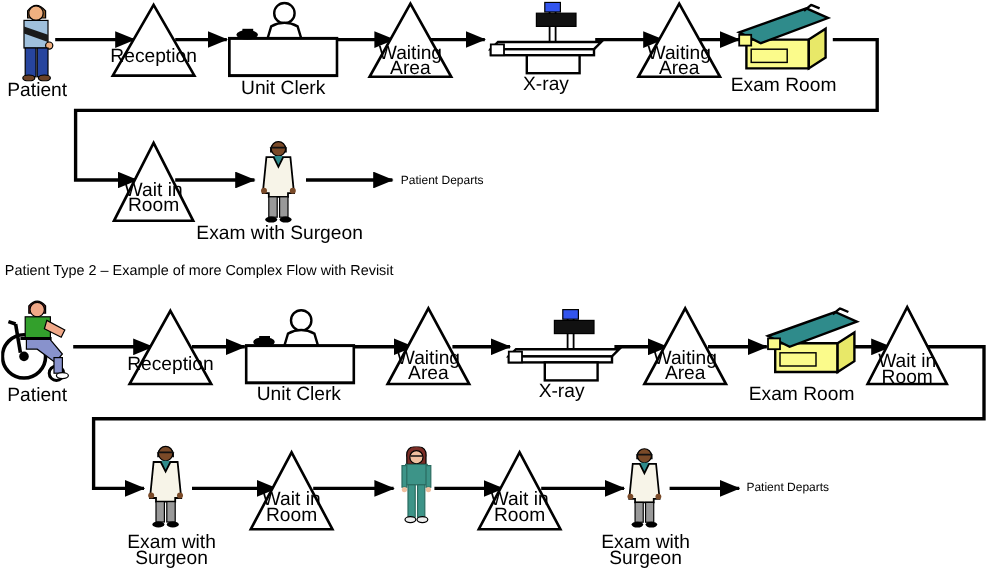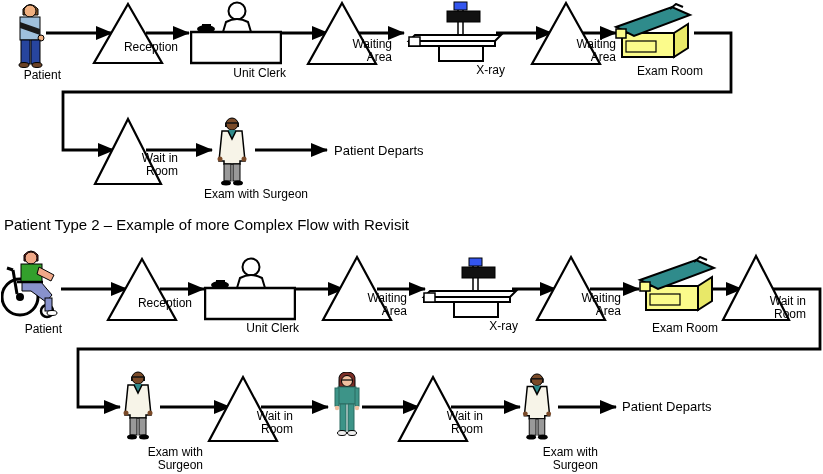--- a/index.html
+++ b/index.html
@@ -2,23 +2,23 @@
 <html><head>
 <meta charset="utf-8">
 <style>
   *{margin:0;padding:0;box-sizing:border-box}
   html,body{width:823px;height:474px}
   body{background:#fff;font-family:"Liberation Sans",sans-serif;position:relative;overflow:hidden;color:#000}
   .stage{position:absolute;left:0;top:0;width:823px;height:474px}
   svg.layer{position:absolute;left:0;top:0;width:823px;height:474px}
   .node{position:absolute}
   .node svg{display:block;width:100%;height:100%}
-  .label{position:absolute;text-align:right;font-size:12px;line-height:13px;white-space:pre-line}
-  .departs{position:absolute;font-size:13px;line-height:14px;white-space:nowrap}
-  .heading{position:absolute;left:4px;top:216px;font-size:15px;line-height:18px;white-space:nowrap}
+  .label{position:absolute;text-align:center;font-size:16px;line-height:13px;white-space:pre-line}
+  .departs{position:absolute;font-size:10px;line-height:14px;white-space:nowrap}
+  .heading{position:absolute;left:4px;top:216px;font-size:12px;line-height:18px;white-space:nowrap}
 </style>
 </head>
 <body>
 
 <div class="stage">
 
   <svg class="layer" viewBox="0 0 823 474">
     <defs>
       <marker id="ah" markerUnits="userSpaceOnUse" markerWidth="17" markerHeight="14" refX="16" refY="7" orient="auto">
         <path d="M0,0 L17,7 L0,14 Z" fill="#000"></path>

